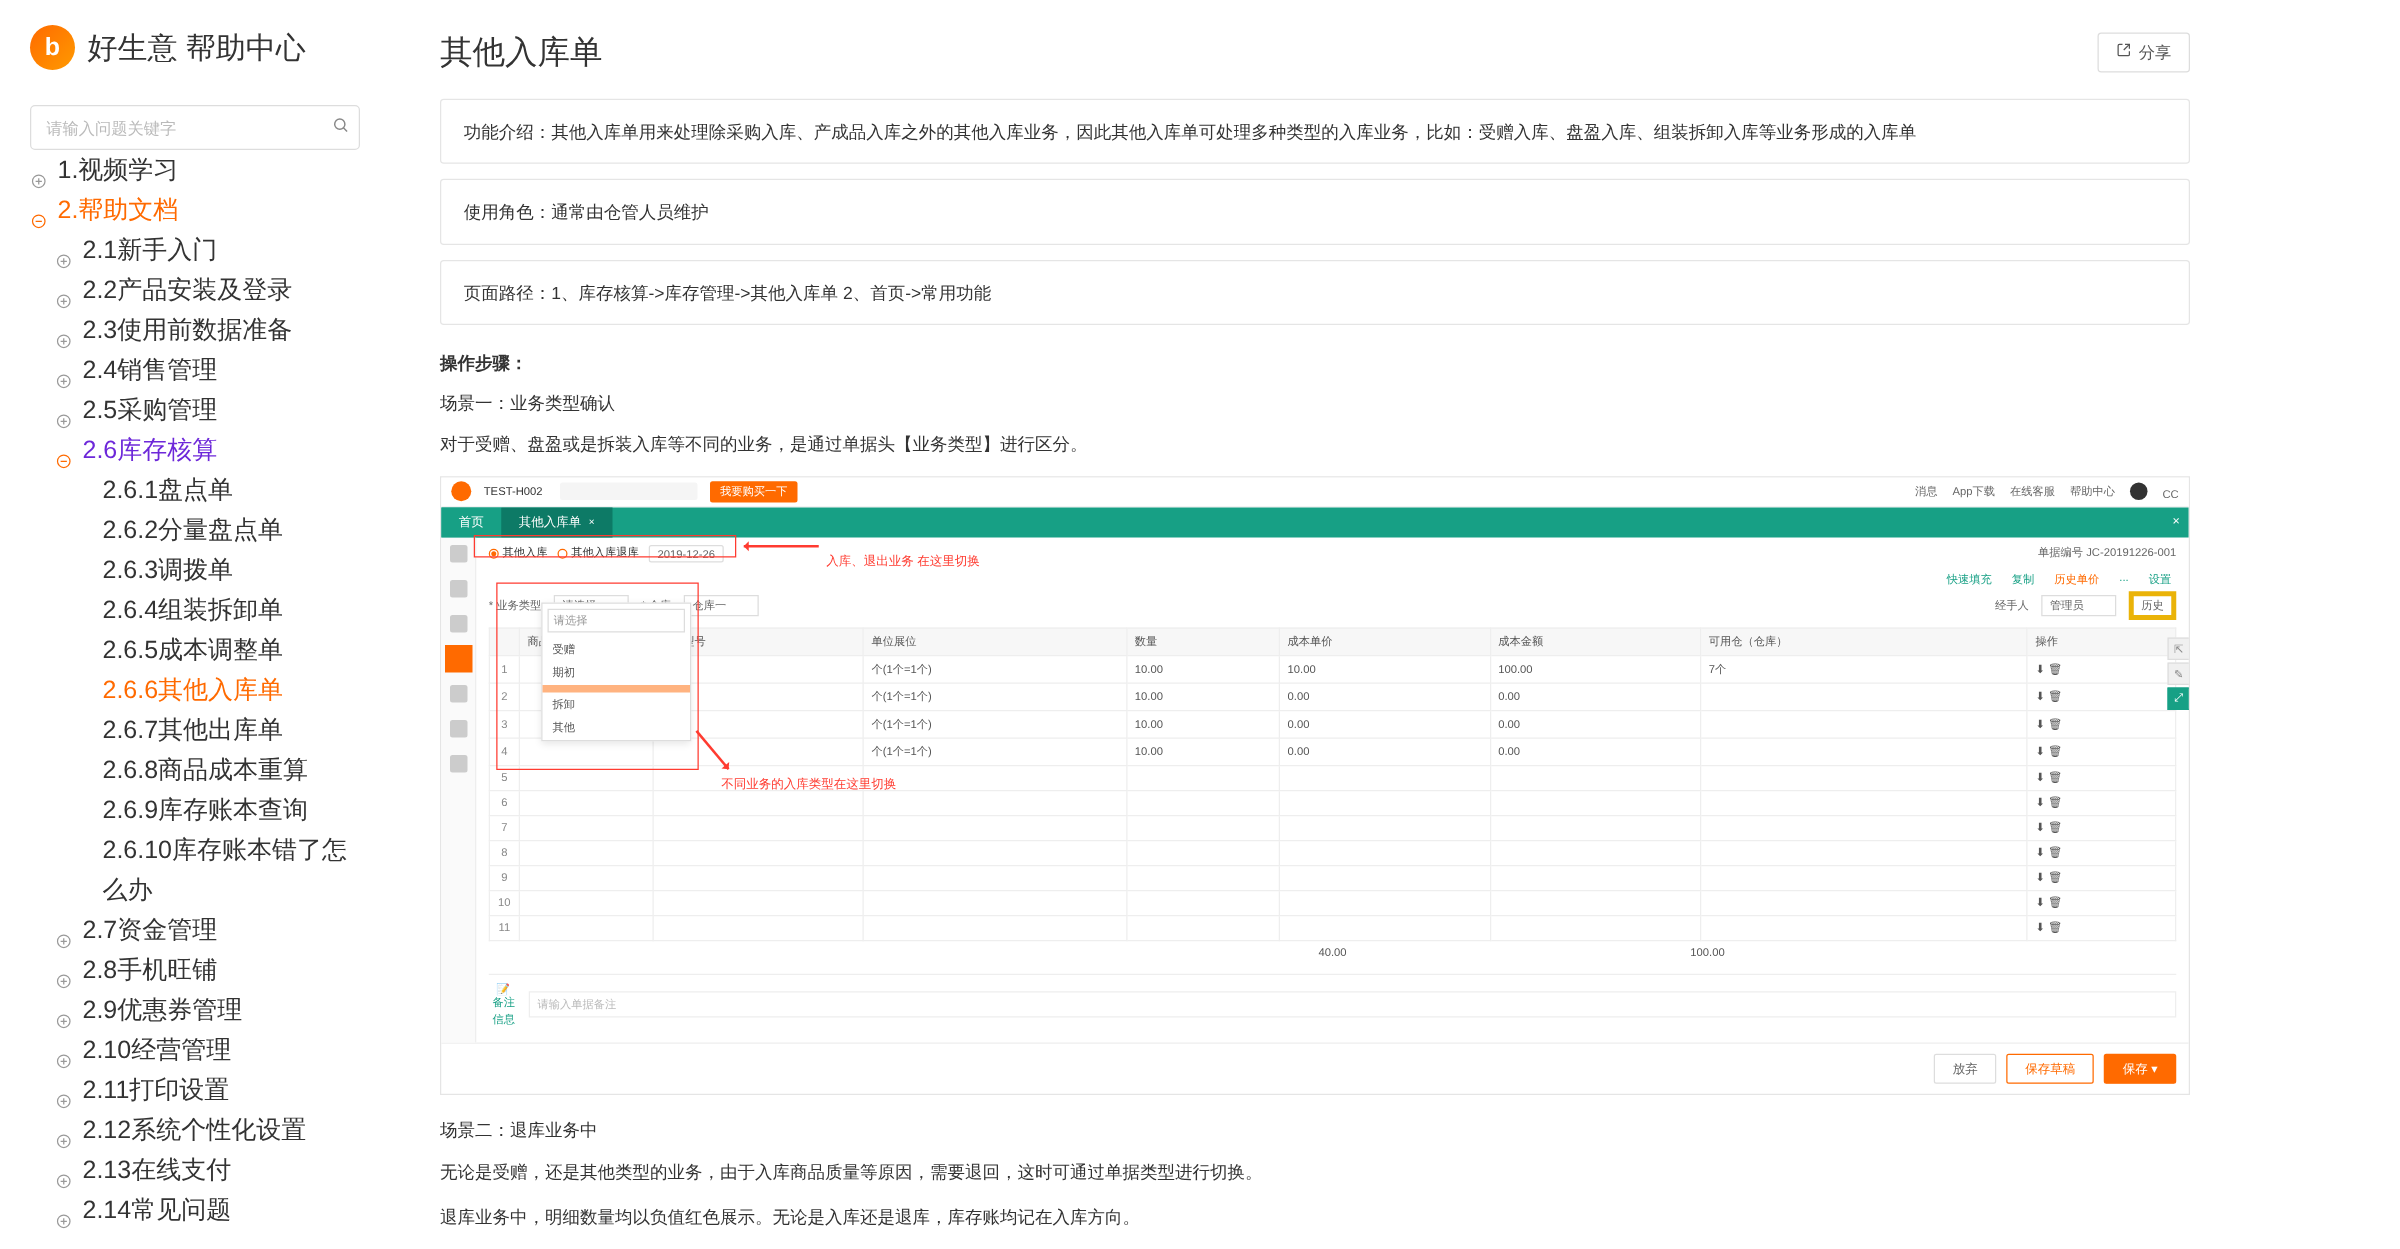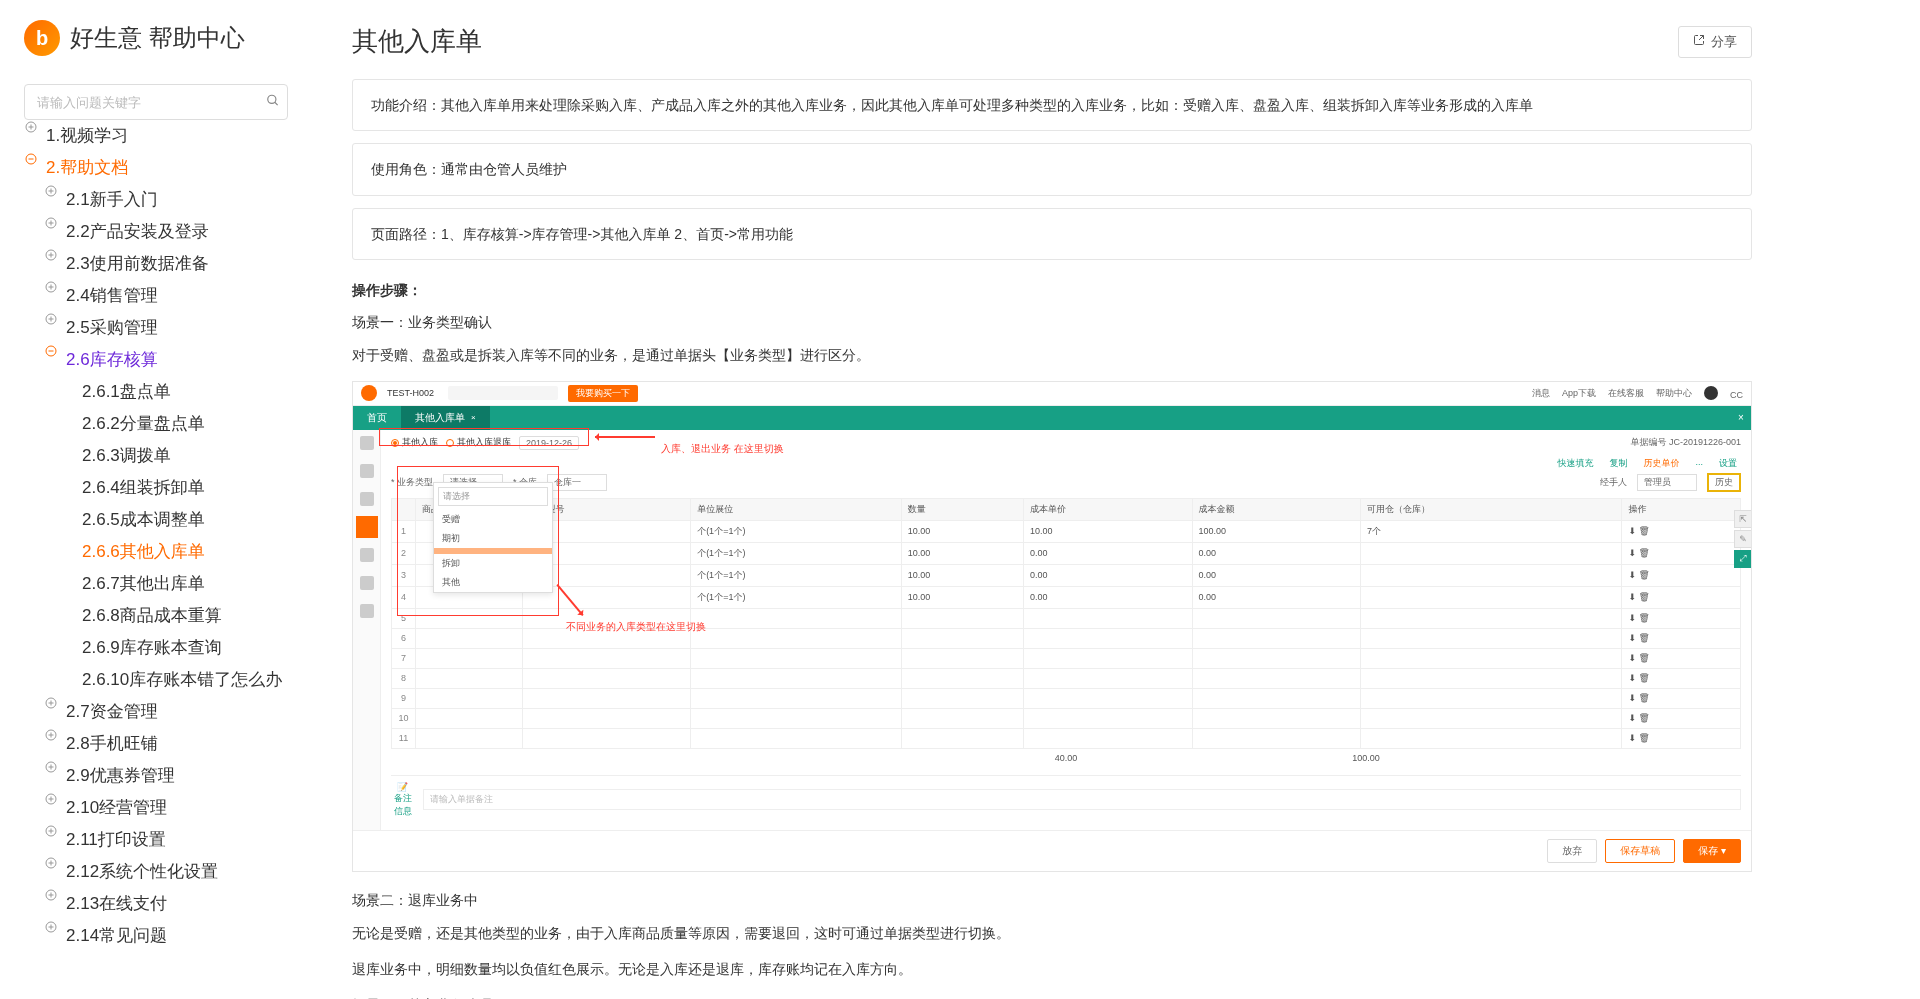--- a/index.html
+++ b/index.html
@@ -7,21 +7,21 @@
 .layout{display:flex;min-height:100vh}
 .sidebar{width:312px;padding:20px 24px;flex-shrink:0}
 .logo-row{display:flex;align-items:center;gap:10px;margin-bottom:28px}
 .logo-icon{width:36px;height:36px;border-radius:50%;background:linear-gradient(135deg,#ff6a00,#ff9a00);display:flex;align-items:center;justify-content:center;color:#fff;font-weight:bold;font-size:20px}
 .logo-text{font-size:24px;font-weight:500;color:#333}
 .search-box{position:relative;}
 .search-input{width:100%;height:36px;border:1px solid #ddd;border-radius:4px;padding:0 36px 0 12px;font-size:13px;outline:none}
 .search-input::placeholder{color:#bbb}
 .search-btn{position:absolute;right:8px;top:50%;transform:translateY(-50%);color:#888;cursor:pointer}
 .nav{list-style:none}
-.nav li{line-height:32px;display:flex;align-items:flex-start;cursor:pointer;font-size:17px}
+.nav li{line-height:32px;display:flex;align-items:flex-end;cursor:pointer;font-size:20px}
 .nav .lvl0{font-weight:500;color:#333}
 .nav .lvl0.active{color:#ff6a00}
 .nav .lvl1{padding-left:20px;color:#333}
 .nav .lvl1.active{color:#6d28d9}
 .nav .lvl2{padding-left:58px;color:#333}
 .nav .lvl2.active{color:#ff6a00}
 .nav-icon{width:14px;height:14px;margin-right:8px;display:inline-flex;align-items:center;justify-content:center;color:#999}
 .nav .active .nav-icon{color:#ff6a00}
 .main{flex:1;padding:24px 80px 40px 40px;max-width:1520px}
 .title-row{display:flex;justify-content:space-between;align-items:center;margin-bottom:20px}
@@ -383,21 +383,21 @@
             <span class="ss-tool">设置</span>
           </div>
           <div class="ss-row2">
             <span>* <span>业务类型</span></span>
               <span class="ss-sel">请选择</span>
             <span>* <span>仓库</span></span>
               <span class="ss-sel">仓库一</span>
             <div class="ss-right-meta">
               <span>经手人</span>
                 <span class="ss-sel">管理员</span>
-              <span style="border:2px solid #eab308;padding:1px 6px">历史</span>
+              <span style="border:4px solid #eab308;padding:1px 6px">历史</span>
             </div>
           </div>
 
           <table class="ss-table">
             <thead>
                 <tr id="ss-thead">
                   <th></th>
                   <th>商品</th>
                   <th>规格型号</th>
                   <th>单位展位</th>
@@ -555,21 +555,21 @@
           <div class="ss-dd">
             <div class="ss-dd-inp">请选择</div>
             <div class="ss-dd-item">受赠</div>
             <div class="ss-dd-item">期初</div>
             <div class="ss-dd-item hl"></div>
             <div class="ss-dd-item">拆卸</div>
             <div class="ss-dd-item">其他</div>
           </div>
           <div class="ss-red-box" style="top:36px;left:16px;width:162px;height:150px"></div>
           <div class="ss-arrow-v" style="top:150px;left:188px;height:40px;transform:rotate(-40deg)"></div>
-          <div class="ss-note" style="top:190px;left:185px">不同业务的入库类型在这里切换</div>
+          <div class="ss-note" style="top:190px;left:196px">不同业务的入库类型在这里切换</div>
 
           <div class="ss-rside">
             <div class="ss-rside-ic">⇱</div>
             <div class="ss-rside-ic">✎</div>
             <div class="ss-rside-ic act">⤢</div>
           </div>
         </div>
       </div>
       <div class="ss-footer">
         <button class="ss-btn">放弃</button>

